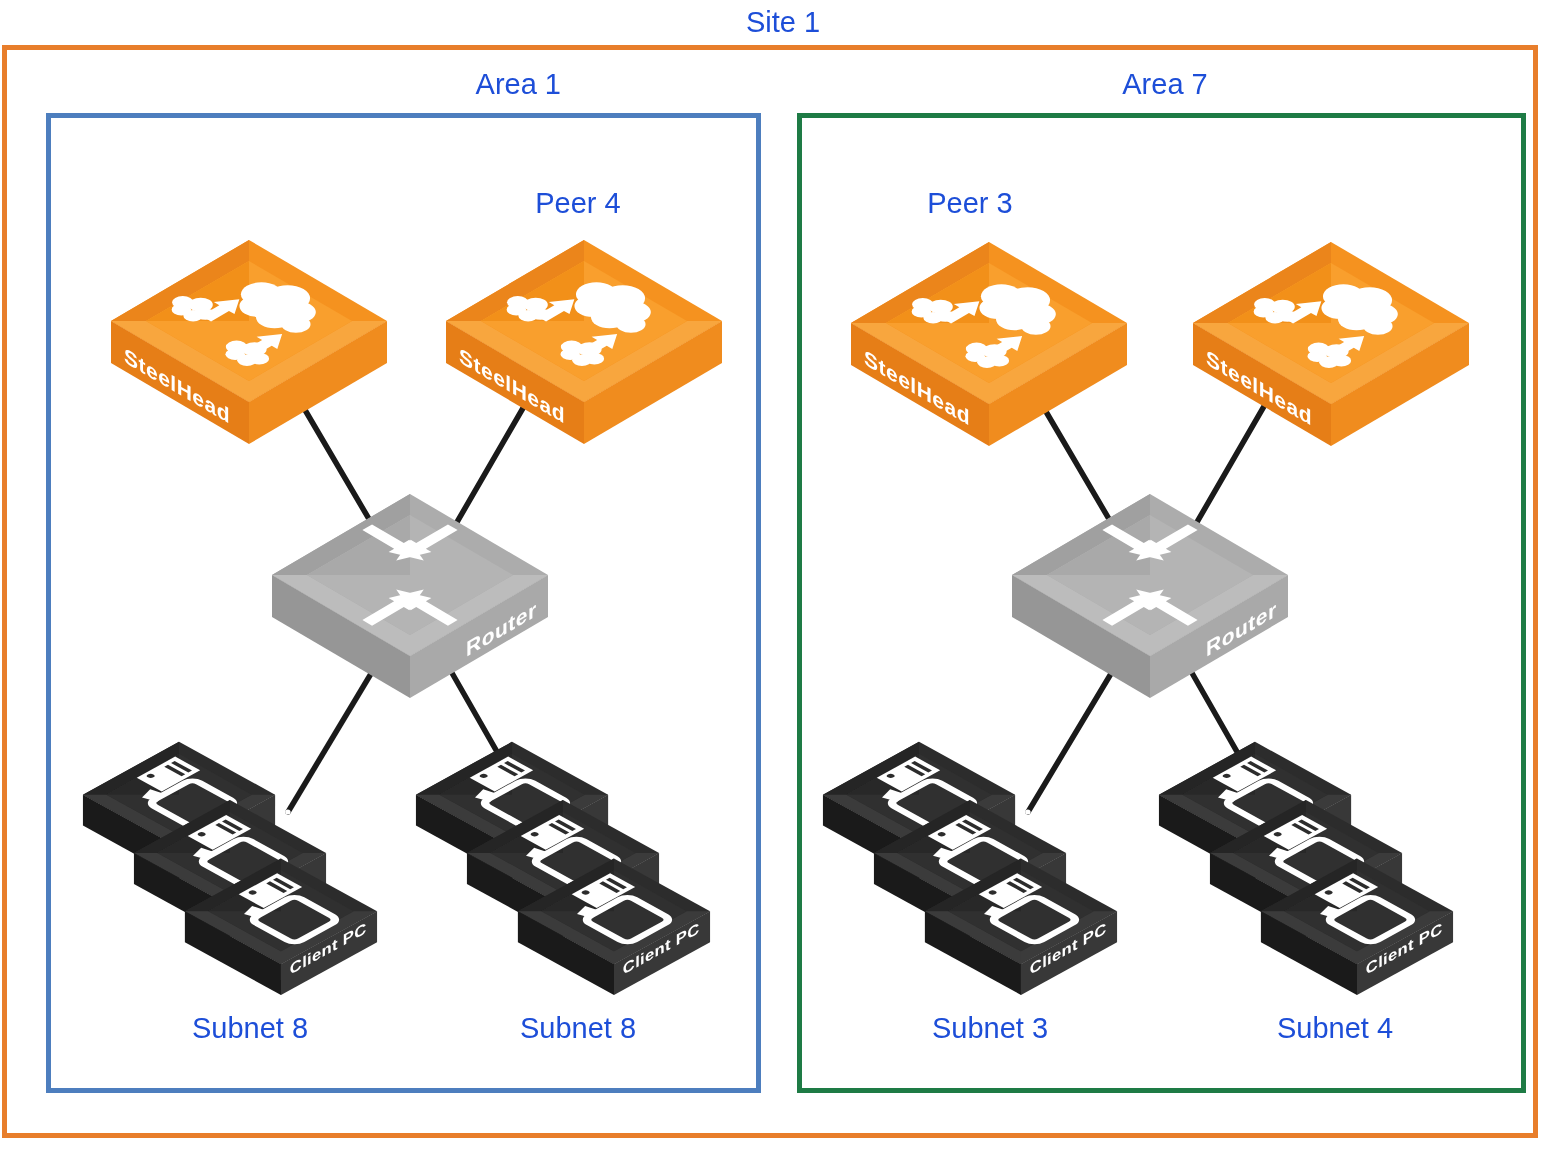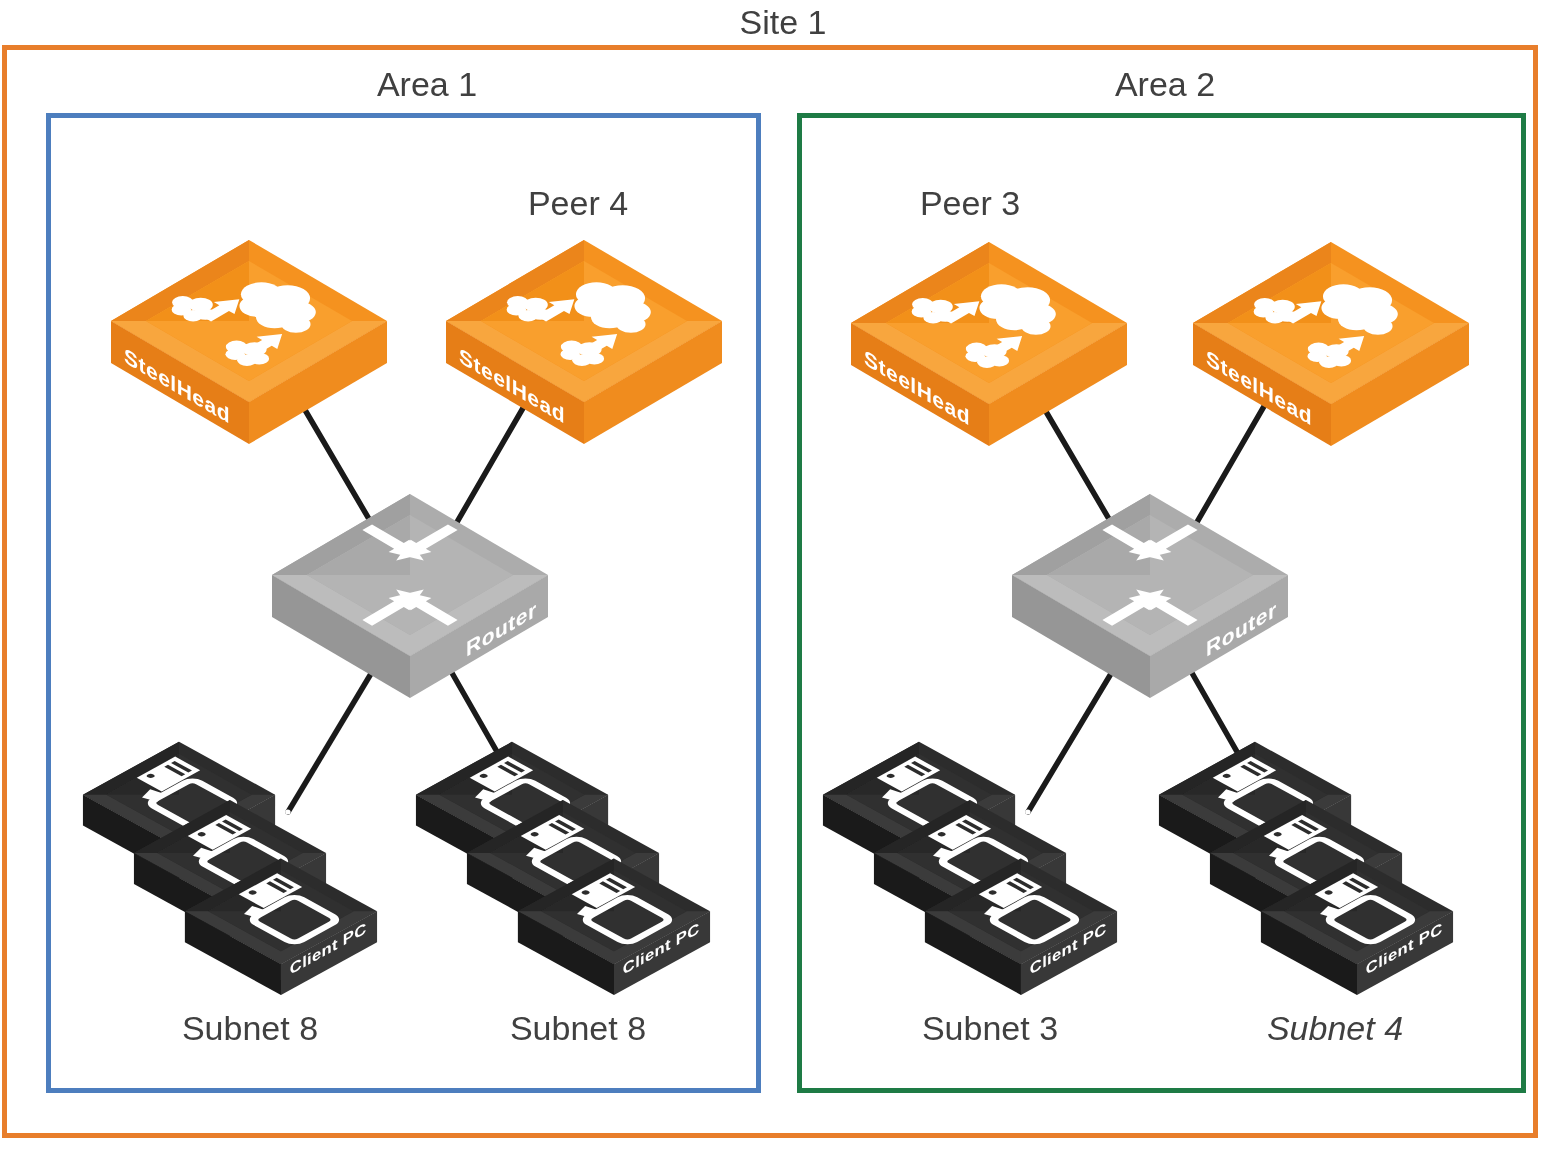--- a/index.html
+++ b/index.html
@@ -1,20 +1,20 @@
 <!DOCTYPE html>
 <html><head>
 <meta charset="utf-8">
 <style>
   html,body{margin:0;padding:0;background:#fff;}
   .canvas{
     position:relative;width:1542px;height:1150px;background:#fff;
     font-family:"Liberation Sans",sans-serif;color:#000;overflow:hidden;
   }
-  .lbl{position:absolute;width:300px;text-align:center;font-size:34px;line-height:40px;color:#404040;white-space:nowrap;}
+  .lbl{position:absolute;width:300px;text-align:center;font-size:29px;line-height:40px;color:#1d4ed8;white-space:nowrap;}
   .frame{position:absolute;box-sizing:border-box;background:transparent;}
   .site-frame{left:2px;top:45px;width:1536px;height:1093px;border:5px solid #E87E2B;}
   .area1-frame{left:46px;top:113px;width:715px;height:980px;border:5px solid #4D7EBE;}
   .area2-frame{left:797px;top:113px;width:729px;height:980px;border:5px solid #1E7B45;}
   .wires{position:absolute;left:0;top:0;z-index:1;}
   .wires line{stroke:#1A1A1A;stroke-width:5.5;stroke-linecap:round;}
   .dev{position:absolute;z-index:2;overflow:visible;}
   .dev text{font-family:"Liberation Sans",sans-serif;font-weight:bold;fill:#fff;}
   .sh-label{font-size:21px;letter-spacing:.5px;}
   .rt-label{font-size:21px;letter-spacing:.5px;}
@@ -107,30 +107,30 @@
     <line x1="1270" y1="396" x2="1182" y2="548"></line>
     <line x1="1124" y1="652" x2="1028" y2="812"></line>
     <line x1="1180" y1="652" x2="1252" y2="778"></line>
   </svg>
 
   <div class="frame site-frame"></div>
   <div class="frame area1-frame"></div>
   <div class="frame area2-frame"></div>
 
   <div class="lbl" style="left:633px;top:2px;">Site 1</div>
-  <div class="lbl" style="left:277px;top:64px;">Area 1</div>
-  <div class="lbl" style="left:1015px;top:64px;">Area 2</div>
+  <div class="lbl" style="left:261px;top:64px;text-align:right;">Area 1</div>
+  <div class="lbl" style="left:1015px;top:64px;">Area 7</div>
 
   <div class="lbl" style="left:428px;top:183px;">Peer 4</div>
   <div class="lbl" style="left:820px;top:183px;">Peer 3</div>
 
   <div class="lbl" style="left:100px;top:1008px;">Subnet 8</div>
   <div class="lbl" style="left:428px;top:1008px;">Subnet 8</div>
   <div class="lbl" style="left:840px;top:1008px;">Subnet 3</div>
-  <div class="lbl" style="left:1185px;top:1008px;font-style:italic;">Subnet 4</div>
+  <div class="lbl" style="left:1185px;top:1008px;">Subnet 4</div>
 
   <svg class="dev" style="left:108px;top:238px;" width="282" height="212" viewBox="0 0 282 212">
     <use href="#sh-body"></use>
     <text class="sh-label" transform="translate(16,124) skewY(30.4)">SteelHead</text>
   </svg>
   <svg class="dev" style="left:443px;top:238px;" width="282" height="212" viewBox="0 0 282 212">
     <use href="#sh-body"></use>
     <text class="sh-label" transform="translate(16,124) skewY(30.4)">SteelHead</text>
   </svg>
   <svg class="dev" style="left:848px;top:240px;" width="282" height="212" viewBox="0 0 282 212">

